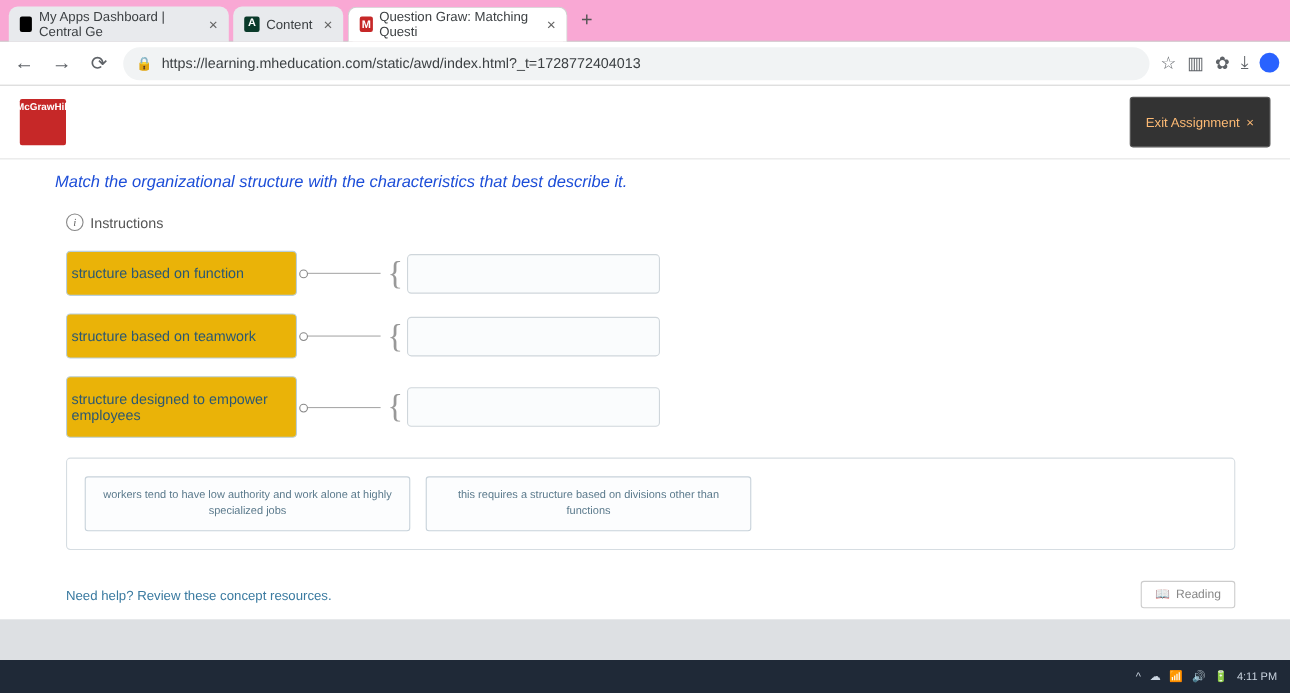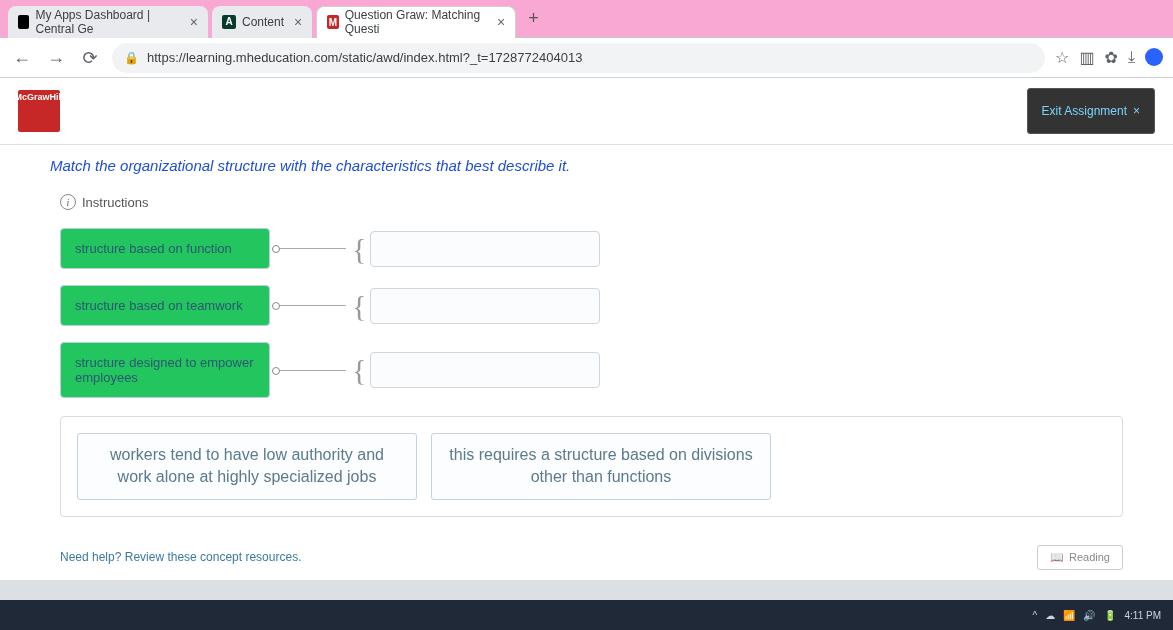--- a/index.html
+++ b/index.html
@@ -87,21 +87,21 @@
     display:flex;
     align-items:flex-start;
     justify-content:center;
     padding:3px 4px;
     line-height:1.1;
     border-radius:2px;
   }
   .exit-btn {
     border:1px solid #555;
     background:#333;
-    color:#7dd3fc;
+    color:#fdba74;
     font-size:12px;
     padding:15px 14px;
     border-radius:3px;
     cursor:pointer;
     display:flex; align-items:center; gap:6px;
   }
   .exit-btn .x { font-size:12px; }
 
   
   .content {
@@ -126,24 +126,24 @@
     font-size:10px; color:#666; font-style:italic; font-family:serif;
   }
 
   .match-row {
     display:flex; align-items:center; gap:0;
     margin-bottom:16px;
     margin-left:10px;
   }
   .term-box {
     width:210px;
-    background:#22c55e;
+    background:#eab308;
     border:1px solid #b9cfdc;
     border-radius:4px;
-    padding:12px 14px;
+    padding:12px 4px;
     font-size:13px;
     color:#2c5872;
   }
   .connector {
     width:70px; height:1px; background:#aaa; position:relative; margin:0 6px;
   }
   .connector::before {
     content:""; position:absolute; left:-4px; top:-3px;
     width:6px; height:6px; border:1px solid #888; border-radius:50%; background:#fff;
   }
@@ -163,24 +163,24 @@
     border-radius:4px;
     padding:16px;
     margin:18px 0 0 10px;
     display:flex; flex-wrap:wrap; gap:14px;
   }
   .option-card {
     border:1px solid #c7d2da;
     border-radius:3px;
     background:#fcfdfe;
     padding:10px 14px;
-    font-size:16px;
+    font-size:10px;
     color:#5b7a8c;
     text-align:center;
-    width:340px;
+    width:296px;
     cursor:grab;
     line-height:1.4;
   }
 
   .help-row {
     display:flex; justify-content:space-between; align-items:center;
     margin:28px 0 0 10px;
   }
   .help-link {
     font-size:12px; color:#3a7aa0; cursor:pointer;

